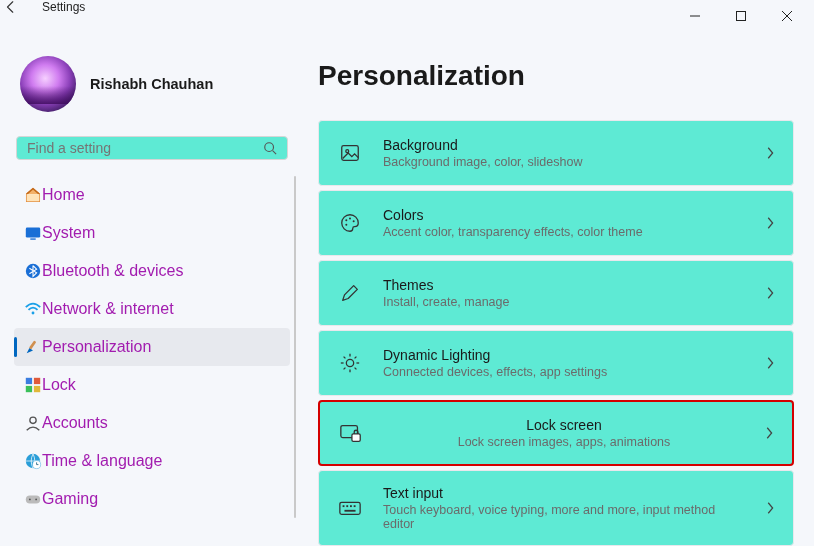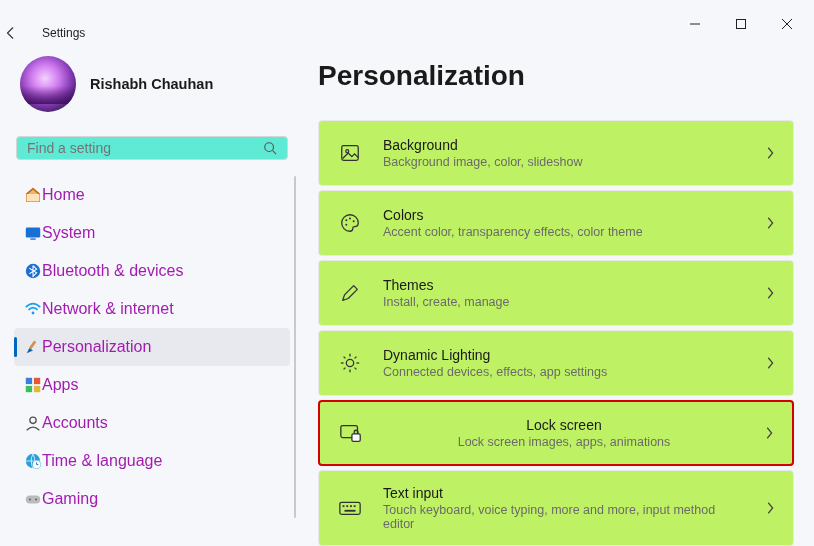--- a/index.html
+++ b/index.html
@@ -7,21 +7,21 @@
   font-family: "Segoe UI", -apple-system, sans-serif;
   background: #f5f7fb;
   width: 814px;
   height: 546px;
   overflow: hidden;
   font-size: 14px;
   color: #1a1a1a;
 }
 .titlebar {
   display: flex;
-  align-items: flex-end;
+  align-items: flex-start;
   height: 40px;
   padding: 0 4px;
 }
 .titlebar .back { width: 38px; text-align: center; font-size: 15px; color: #333; }
 .titlebar .title { font-size: 12px; color: #222; }
 .titlebar-spacer { flex: 1; }
 .win-controls { display: flex; }
 .win-btn { width: 46px; height: 32px; display: flex; align-items: center; justify-content: center; color: #222; }
 .layout { display: flex; height: calc(100% - 40px); }
 .sidebar { width: 300px; padding: 0 10px 0 14px; position: relative; }
@@ -54,21 +54,21 @@
 .nav-item.active::before {
   content: ""; position: absolute; left: 0; top: 9px; bottom: 9px; width: 3px;
   background: #0067c0; border-radius: 2px;
 }
 .nav-icon { width: 18px; height: 18px; display: flex; align-items: center; justify-content: center; }
 .main { flex: 1; padding: 20px 20px 0 18px; overflow-y: auto; }
 .page-title { font-size: 28px; font-weight: 600; margin-bottom: 28px; }
 .card-list { display: flex; flex-direction: column; gap: 4px; }
 .card {
   display: flex; align-items: center; gap: 20px;
-  background: #bef264; border: 1px solid #e8e8ec; border-radius: 4px;
+  background: #5eead4; border: 1px solid #e8e8ec; border-radius: 4px;
   padding: 14px 18px; min-height: 66px;
 }
 .card.highlighted { border: 2px solid #d40000; text-align: center; }
 .card-icon { width: 26px; display: flex; align-items: center; justify-content: center; }
 .card-text { flex: 1; }
 .card-title { font-size: 14px; color: #1a1a1a; }
 .card-sub { font-size: 12.5px; color: #6b6b6b; margin-top: 2px; }
 .chevron { color: #555; }
 svg { display: block; }
 </style>
@@ -176,21 +176,21 @@
 
       <div class="nav-item">
         <span class="nav-icon">
           <svg width="18" height="18" viewBox="0 0 20 20">
               <rect x="2" y="2" width="7" height="7" fill="#3a7de0"></rect>
               <rect x="11" y="2" width="7" height="7" fill="#e05a3a"></rect>
               <rect x="2" y="11" width="7" height="7" fill="#3ac05a"></rect>
               <rect x="11" y="11" width="7" height="7" fill="#e0b83a"></rect>
             </svg>
         </span>
-        <span>Apps</span>
+        <span>Lock</span>
       </div>
 
       <div class="nav-item">
         <span class="nav-icon">
           <svg width="18" height="18" viewBox="0 0 20 20">
               <circle cx="10" cy="7" r="3.5" fill="none" stroke="#555" stroke-width="1.5"></circle>
               <path d="M3 18 Q10 11 17 18" fill="none" stroke="#555" stroke-width="1.5"></path>
             </svg>
         </span>
         <span>Accounts</span>

